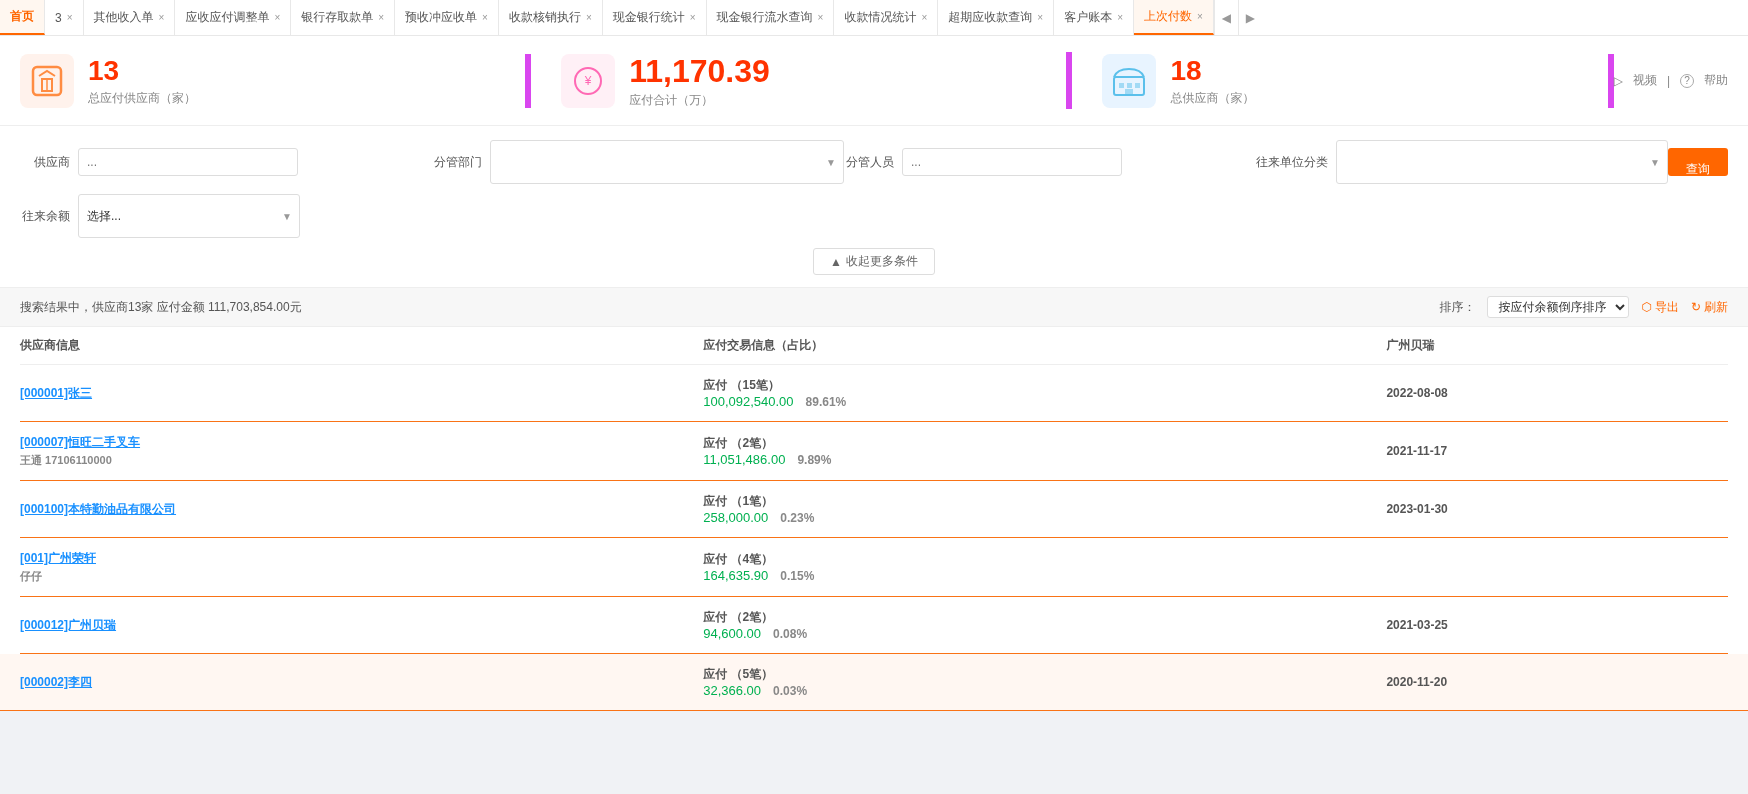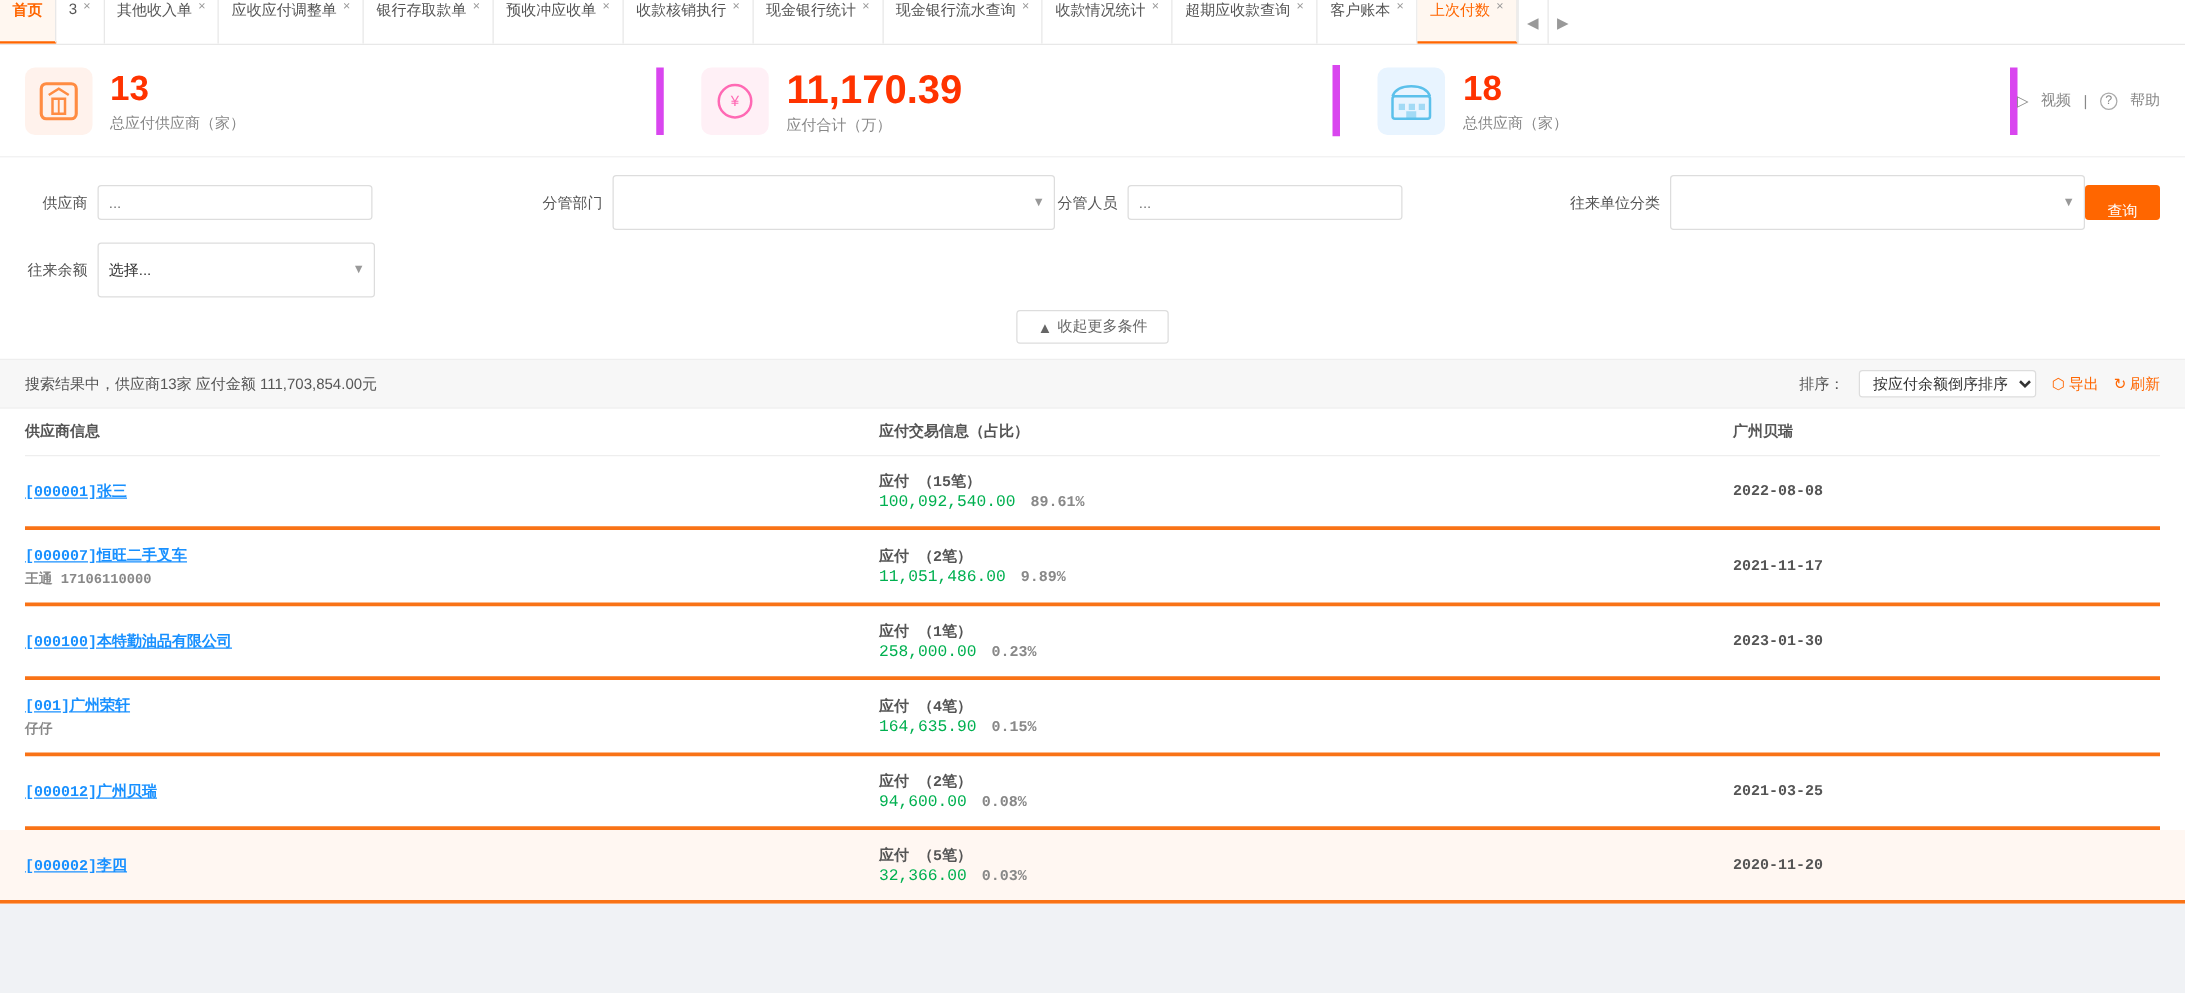--- a/index.html
+++ b/index.html
@@ -4,21 +4,21 @@
   <style>
     * { box-sizing: border-box; margin: 0; padding: 0; }
     body { font-family: 'Microsoft YaHei', Arial, sans-serif; font-size: 12px; background: #f0f2f5; color: #333; }
 
     
     .top-nav {
       display: flex; align-items: center; background: #fff; border-bottom: 1px solid #e8e8e8;
       height: 36px; overflow: hidden;
     }
     .nav-tab {
-      display: flex; align-items: flex-start; padding: 0 10px; height: 100%; cursor: pointer;
+      display: flex; align-items: center; padding: 0 10px; height: 100%; cursor: pointer;
       white-space: nowrap; border-right: 1px solid #e8e8e8; font-size: 12px; color: #555;
       flex-shrink: 0;
     }
     .nav-tab.active { background: #fff7f0; color: #ff6600; border-bottom: 2px solid #ff6600; }
     .nav-tab .close-x { margin-left: 5px; color: #999; font-size: 10px; cursor: pointer; }
     .nav-tab.home { color: #ff6600; font-weight: bold; }
     .nav-arrow { width: 24px; height: 36px; display: flex; align-items: center; justify-content: center; cursor: pointer; color: #999; border-left: 1px solid #e8e8e8; flex-shrink: 0; }
 
     
     .summary-bar {
@@ -75,21 +75,21 @@
     .result-actions .export-btn, .result-actions .refresh-btn { color: #ff6600; cursor: pointer; display: flex; align-items: center; gap: 3px; }
     .sort-select { border: 1px solid #ddd; border-radius: 3px; padding: 2px 6px; font-size: 12px; color: #333; background: #fff; cursor: pointer; }
 
     
     .table-container { background: #fff; padding: 0 20px; }
     .table-header { display: flex; align-items: center; padding: 10px 0; border-bottom: 1px solid #eee; }
     .col-supplier { flex: 2; font-weight: bold; color: #555; font-size: 12px; }
     .col-transaction { flex: 2; font-weight: bold; color: #555; font-size: 12px; }
     .col-lastpay { flex: 1; font-weight: bold; color: #555; font-size: 12px; }
 
-    .table-row { display: flex; align-items: center; padding: 12px 0; border-bottom: 3px solid #f97316; font-family: Liberation Mono, monospace; }
+    .table-row { display: flex; align-items: center; padding: 12px 0; border-bottom: 1px solid #f97316; }
     .table-row.highlighted { background: #fff7f2; margin: 0 -20px; padding: 12px 20px; }
     .supplier-name { color: #1890ff; cursor: pointer; text-decoration: underline; font-size: 12px; }
     .supplier-sub { font-size: 11px; color: #888; margin-top: 2px; }
     .transaction-info { font-size: 12px; color: #555; }
     .transaction-amount { color: #00b050; font-size: 13px; font-weight: 500; cursor: pointer; }
     .transaction-pct { font-size: 12px; color: #888; margin-left: 12px; }
     .transaction-row { display: flex; align-items: baseline; gap: 0; }
     .last-pay-date { font-size: 12px; color: #555; }
   </style>
 </head>

